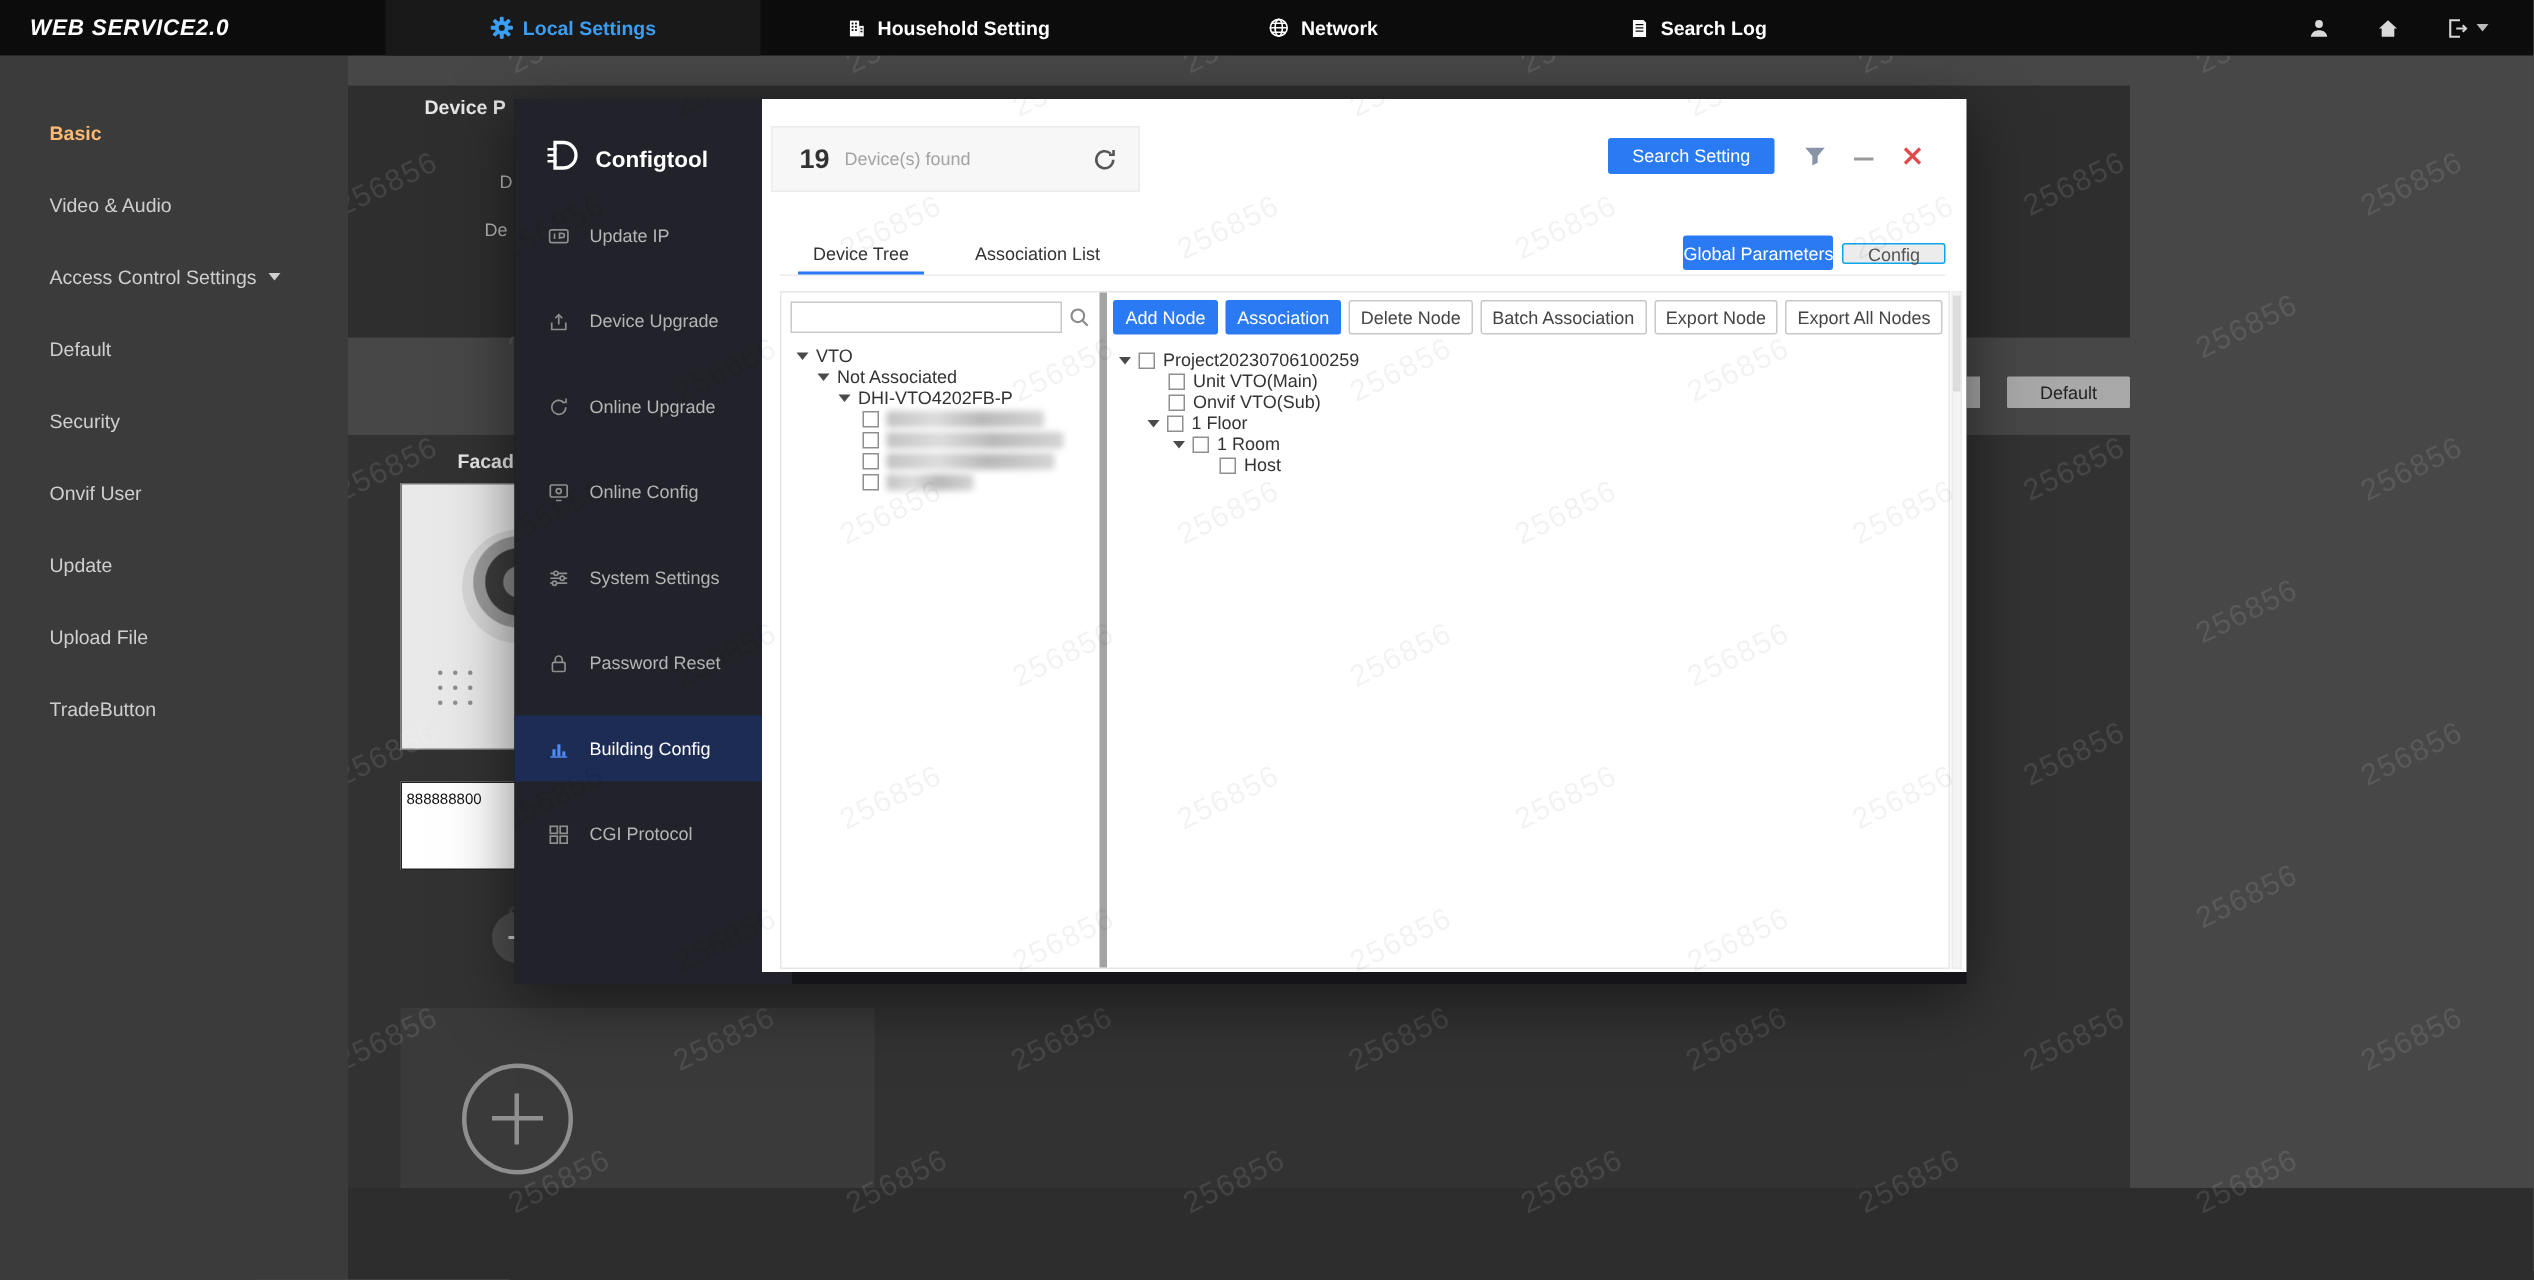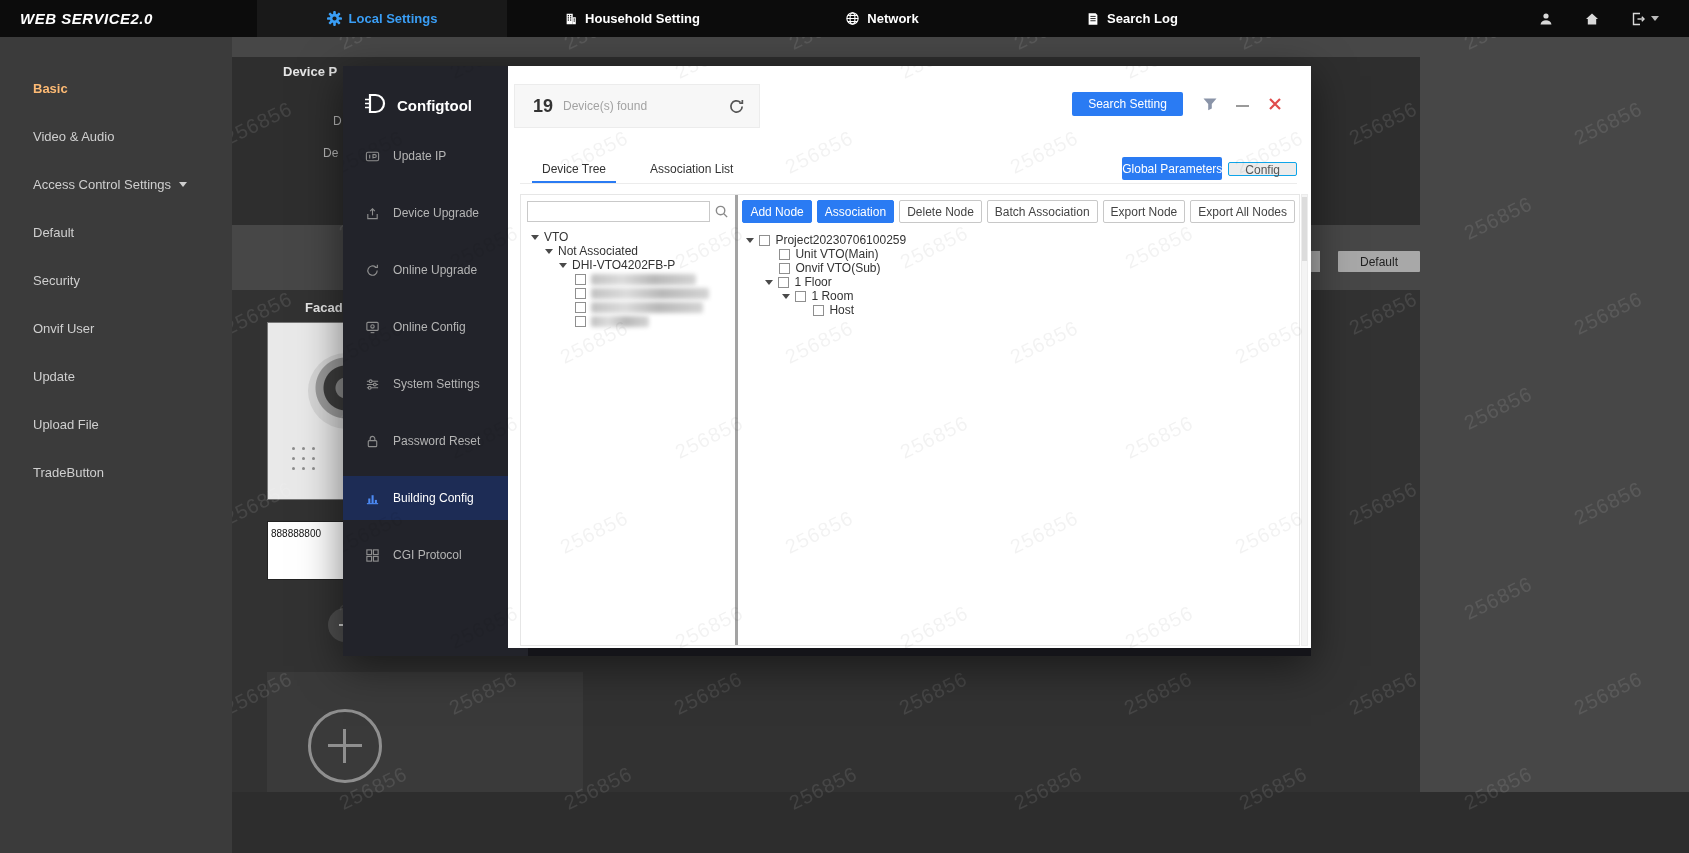--- a/index.html
+++ b/index.html
@@ -72,21 +72,21 @@
   .search-setting { position:absolute; left:564px; top:26px; width:111px; height:24px; background:var(--accent,#2a7bf3); color:#fff; font-size:12px; border:none; border-radius:2px; cursor:pointer; }
   .win-ic { position:absolute; display:inline-flex; cursor:pointer; }
 
   .tabsrow { position:absolute; left:12px; top:88px; right:14px; height:30px; display:flex; align-items:center; border-bottom:1px solid #ececec; }
   .tab { position:relative; padding:0 22px; font-size:12px; color:#333; height:100%; display:flex; align-items:center; cursor:pointer; }
   .tab.active::after { content:""; position:absolute; left:12px; right:12px; bottom:0; height:2px; background:var(--accent,#2a7bf3); }
   .gp-btn { margin-left:auto; height:23px; padding:0 0; background:var(--accent,#2a7bf3); color:#fff; border:none; border-radius:2px; font-size:12px; cursor:pointer; }
   .cfg-btn { margin-left:6px; height:14px; padding:0 16px; background:#ececec; color:#555; border:1px solid #0ea5e9; border-radius:2px; font-size:12px; cursor:pointer; }
 
   .ct-body { position:absolute; left:12px; top:128px; width:780px; height:452px; border:1px solid #e6e6e6; display:flex; }
-  .ct-left { width:268px; border-right:3px solid #a3a3a3; padding:6px; }
+  .ct-left { width:268px; border-right:5px solid #a3a3a3; padding:6px; }
   .search-row { display:flex; align-items:center; }
   .search-row input { flex:1; height:21px; border:1px solid #c9c9c9; font-size:12px; padding:0 6px; outline:none; }
   .search-ic { margin-left:4px; color:#8a8a8a; display:inline-flex; cursor:pointer; }
   .tree { margin-top:8px; }
   .trow { display:flex; align-items:center; height:14px; gap:5px; font-size:12px; color:#333; white-space:nowrap; cursor:default; }
   .tri { display:inline-block; width:0; height:0; border-left:4px solid transparent; border-right:4px solid transparent; border-top:5px solid #4a4a4a; flex:none; cursor:pointer; }
   .cb { display:inline-block; width:11px; height:11px; border:1px solid #8f8f8f; background:#fff; flex:none; cursor:pointer; }
   .blur { height:11px; border-radius:2px; filter:blur(2px); background:linear-gradient(90deg,#c2c2c2,#dcdcdc 30%,#b8b8b8 60%,#d4d4d4); }
 
   .ct-right { flex:1; padding:5px 4px; }

